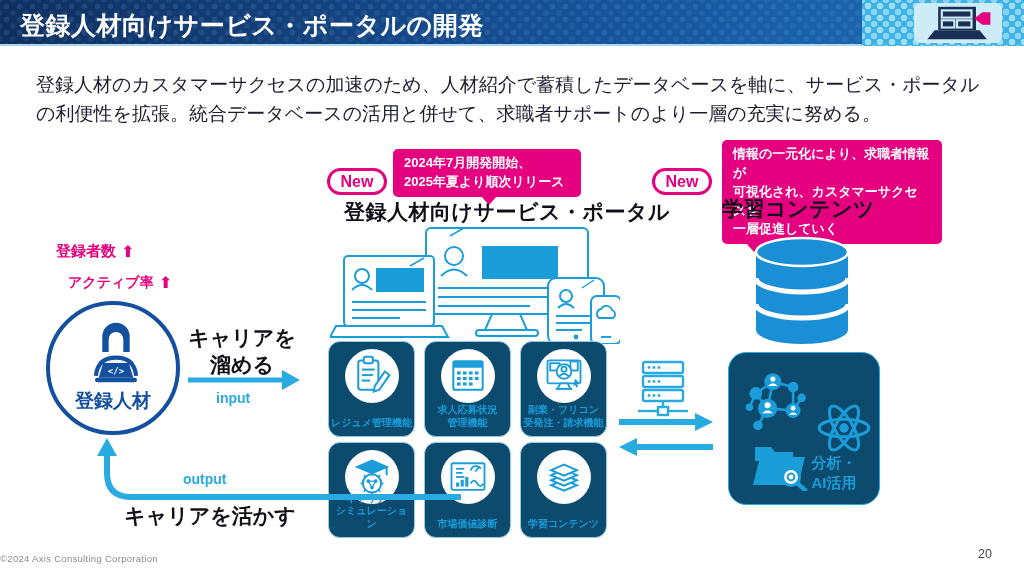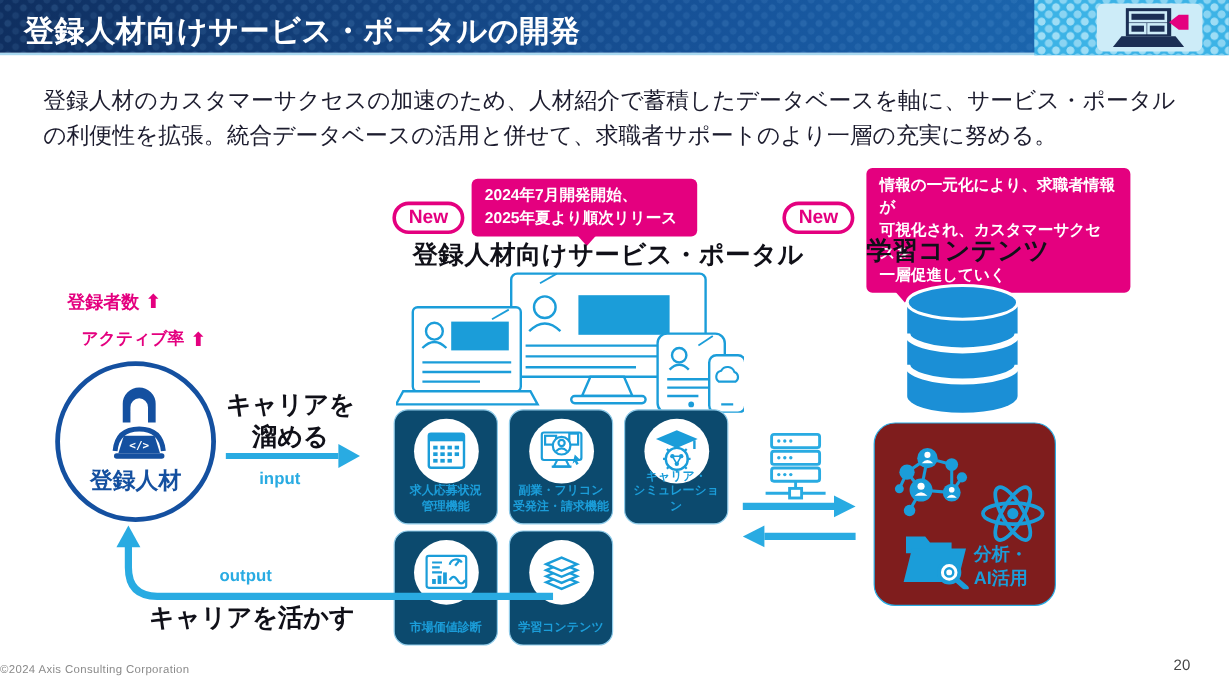--- a/index.html
+++ b/index.html
@@ -46,21 +46,21 @@
   .caption{position:absolute;font-size:21px;font-weight:bold;color:#101018;text-align:center;line-height:1.3;}
   .io-label{position:absolute;color:var(--c-blue,#29abe2);font-weight:bold;font-size:14px;}
 
   
   .feature-grid{position:absolute;left:328px;top:341px;width:279px;display:grid;grid-template-columns:repeat(3,87px);grid-auto-rows:96px;column-gap:9px;row-gap:5px;}
   .card{background:#0c4a6e;border:1.5px solid #8fcbe9;border-radius:12px;position:relative;}
   .card .icon-circle{width:54px;height:54px;background:#fff;border-radius:50%;margin:7px auto 0;display:flex;align-items:center;justify-content:center;}
   .card .card-label{position:absolute;left:2px;right:2px;bottom:7px;text-align:center;color:var(--c-icon_blue,#1b9dd9);font-size:10px;font-weight:bold;line-height:1.25;}
 
   
-  .analysis-box{position:absolute;left:728px;top:352px;width:152px;height:153px;background:#7f1d1d;border:1.5px solid var(--c-blue,#29abe2);border-radius:18px;}
+  .analysis-box{position:absolute;left:728px;top:352px;width:152px;height:153px;background:#0c4a6e;border:1.5px solid var(--c-blue,#29abe2);border-radius:18px;}
   .analysis-label{position:absolute;right:8px;bottom:12px;width:74px;text-align:center;color:var(--c-icon_blue,#1b9dd9);font-size:15px;font-weight:bold;line-height:1.3;}
 
   
   .copyright{position:absolute;left:0;top:553px;width:1024px;text-align:left;font-size:9.5px;color:#8a8a8a;letter-spacing:.3px;}
   .page-number{position:absolute;left:978px;top:547px;font-size:12.5px;color:#444;}
 
   svg{display:block;}
   .ic{color:var(--c-icon_blue,#1b9dd9);}
   .bl{color:var(--c-blue,#29abe2);}
   .db{color:var(--c-db_blue,#1b8fd6);}
@@ -126,20 +126,33 @@
   <line x1="226" y1="97" x2="266" y2="97"></line>
   <line x1="226" y1="104" x2="252" y2="104"></line>
   <circle cx="246" cy="111" r="2.4" fill="currentColor" stroke="none"></circle>
 
   <rect x="261" y="70" width="30" height="48" rx="6" fill="#fff"></rect>
   <path d="M269 92 a5 5 0 0 1 2 -9 a6 6 0 0 1 11 1 a4.5 4.5 0 0 1 1 8 z" stroke-width="1.8"></path>
   <line x1="271" y1="111" x2="281" y2="111"></line>
 </svg>
 
 <div class="feature-grid">
+  <div class="card">
+    <div class="icon-circle">
+      <svg class="ic" width="44" height="44" viewBox="0 0 48 48" stroke="currentColor" fill="none" stroke-width="2.2">
+        <rect x="9" y="7" width="22" height="32" rx="3"></rect>
+        <rect x="15" y="3" width="10" height="7" rx="2" fill="#fff"></rect>
+        <line x1="13" y1="17" x2="27" y2="17"></line>
+          <line x1="13" y1="23" x2="25" y2="23"></line>
+          <line x1="13" y1="29" x2="22" y2="29"></line>
+        <path d="M27 35 L38 19 L43 23 L32 39 L26 41 Z" fill="#fff"></path>
+      </svg>
+    </div>
+    <div class="card-label"><span>レジュメ管理機能</span><br><span></span></div>
+  </div>
   <div class="card">
     <div class="icon-circle">
       <svg class="ic" width="44" height="44" viewBox="0 0 48 48" stroke="currentColor" fill="none" stroke-width="2.2">
         <rect x="8" y="8" width="32" height="31" rx="2"></rect>
         <rect x="8" y="8" width="32" height="7" fill="currentColor" stroke="none"></rect>
         <g fill="currentColor" stroke="none">
           <rect x="12" y="19" width="4" height="3.4"></rect>
             <rect x="18.5" y="19" width="4" height="3.4"></rect>
             <rect x="25" y="19" width="4" height="3.4"></rect>
             <rect x="31.5" y="19" width="4" height="3.4"></rect>

